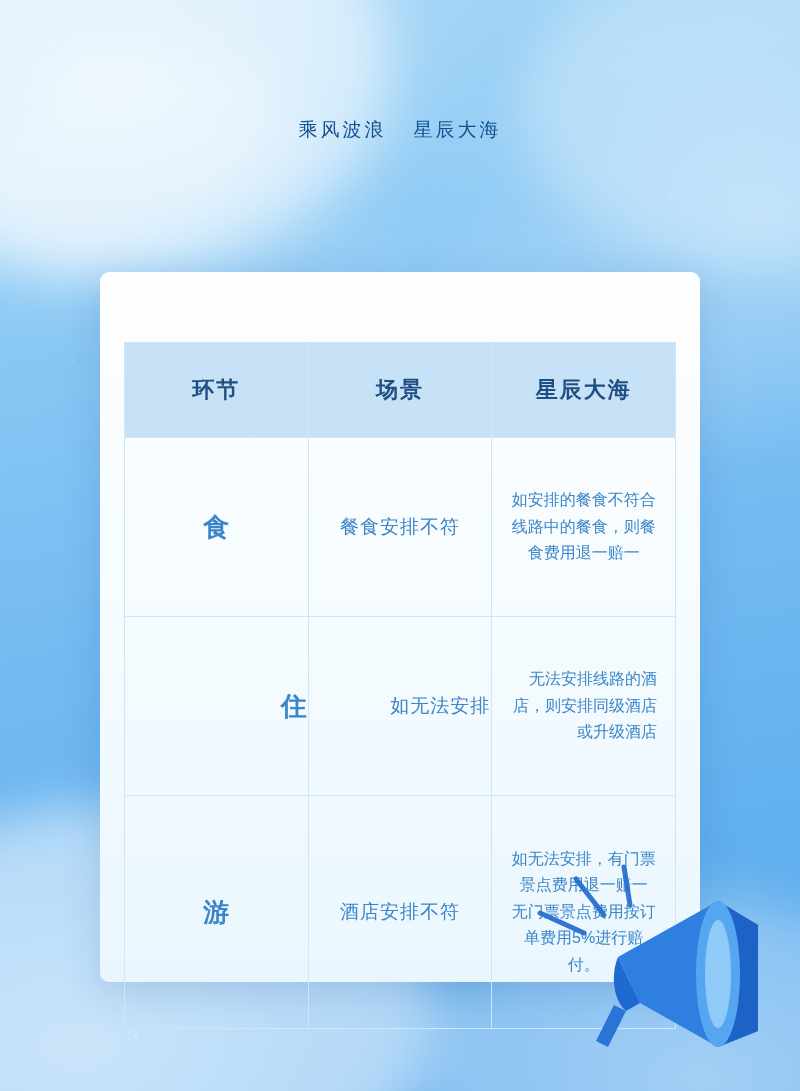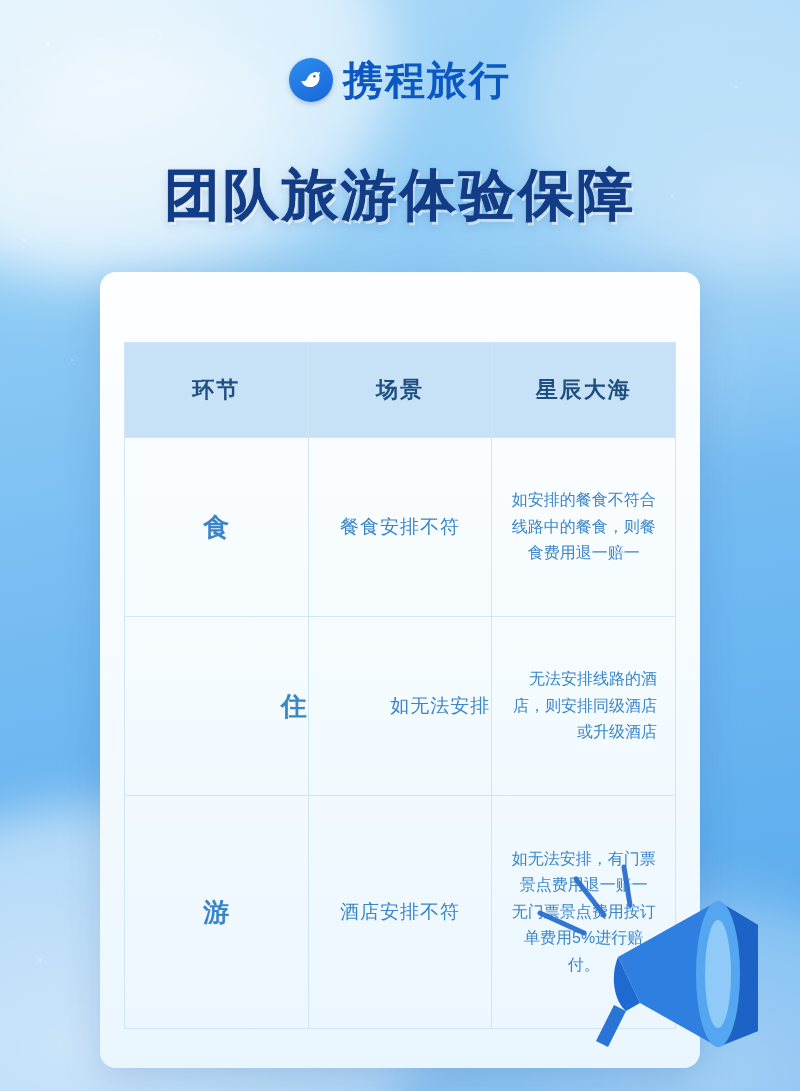--- a/index.html
+++ b/index.html
@@ -117,23 +117,23 @@
       2px 3px 0 rgba(255,255,255,.55),
       0 4px 10px rgba(20,70,140,.18);
   }
 
   
   .card {
     position: absolute;
     left: 100px;
     top: 272px;
     width: 600px;
-    height: 796px;
+    height: 710px;
     background: linear-gradient(180deg, #fdfeff 0%, #f4fbff 55%, #eaf6fe 100%);
-    border-radius: 16px;
+    border-radius: 9px;
     box-shadow: 0 10px 38px rgba(25,80,150,.18);
   }
 
   .table-wrap {
     position: absolute;
     left: 24px;
     top: 70px;
     width: 552px;
   }
   table.guarantee {
@@ -197,32 +197,26 @@
 
 <div class="poster">
   <div class="wave w1"></div>
   <div class="wave w2"></div>
   <div class="wave w3"></div>
   <div class="wave w4"></div>
   <div class="wave w5"></div>
   <div class="wave w6"></div>
   <div class="speck"></div>
 
-  <div class="brand">
-    <span class="brand-mark">
-      <svg width="30" height="30" viewBox="0 0 30 30" aria-hidden="true">
-        <path d="M21 7c-4.6 0-8.4 2.6-9.8 6.4-.6 1.7-2 2.6-3.6 2.6H6.2c-.6 0-1 .6-.7 1.1 1.6 3 4.8 5 8.4 5 5.3 0 9.6-4.2 9.6-9.4 0-1.1-.2-2.2-.6-3.2.7-.5 1.2-1.3 1.2-2.2 0-.2-.3-.3-.5-.2-.6.4-1.3.6-2 .6-.2 0-.4-.7-.6-.7z" fill="#ffffff"></path>
-        <circle cx="18.4" cy="11.2" r="1.25" fill="#1766d6"></circle>
-      </svg>
-    </span>
-    <span class="brand-name">携程旅行</span>
+
+  <div class="slogan">
+    <span>乘风波浪</span>
+    <span>星辰大海</span>
   </div>
 
-
-  <div class="main-title">团队旅游体验保障</div>
 
   <div class="card">
     <div class="table-wrap">
       <table class="guarantee">
         <thead>
           <tr>
             <th>环节</th>
             <th>场景</th>
             <th>星辰大海</th>
           </tr>

